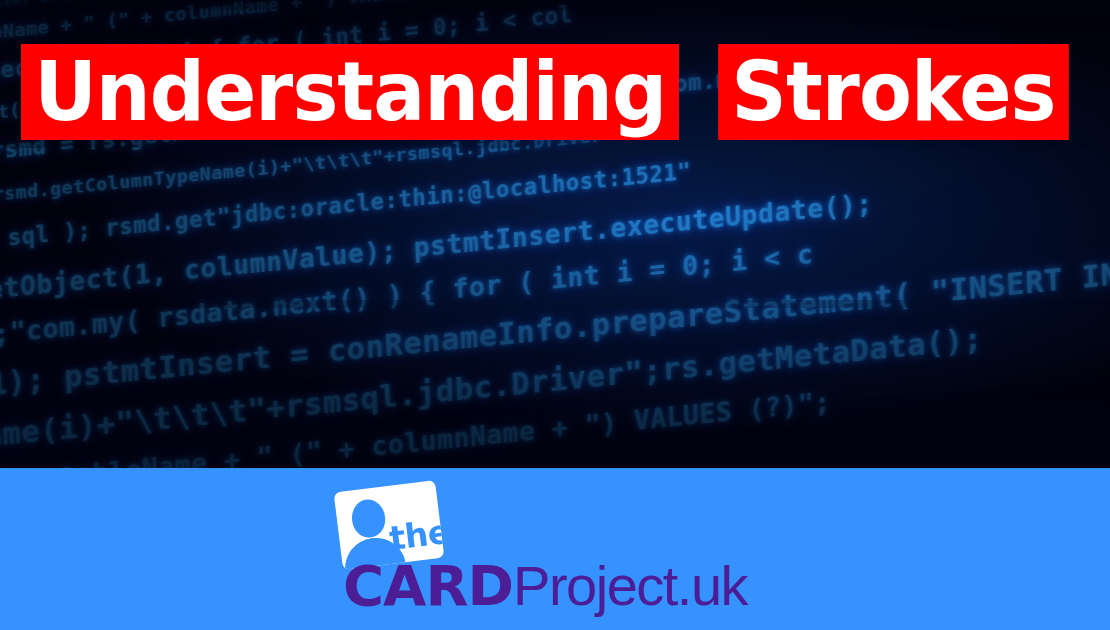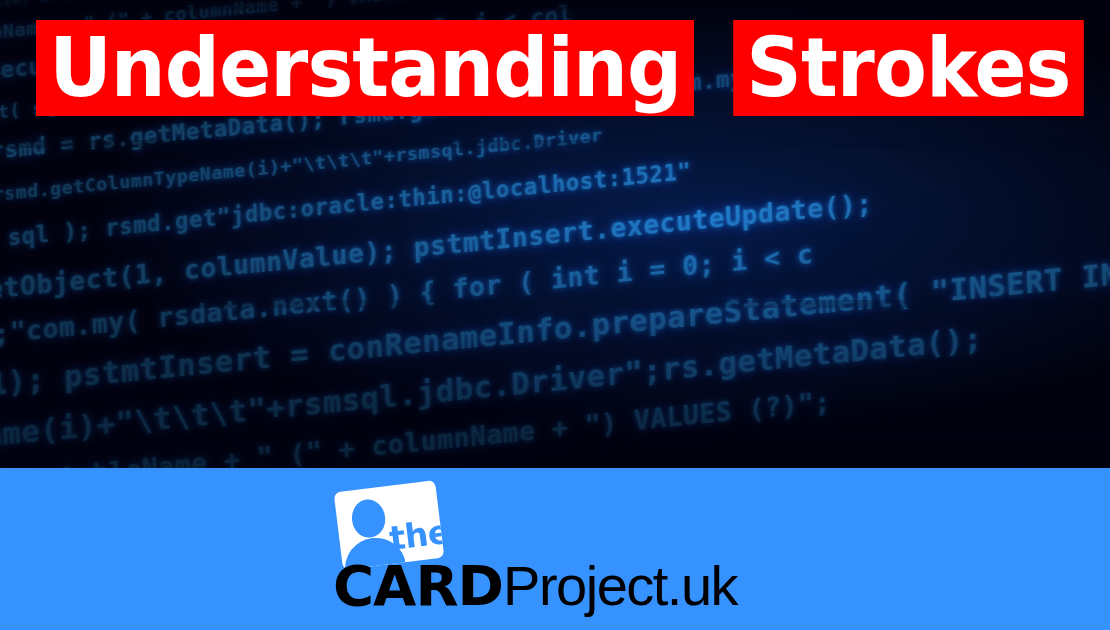--- a/index.html
+++ b/index.html
@@ -85,23 +85,23 @@
 
   
   .headline {
     position: absolute;
     left: 0;
     top: 0;
     width: 1110px;
     height: 544px;
     z-index: 5;
     display: flex;
-    flex-direction: column;
+    flex-direction: row;
     justify-content: flex-start;
-    padding-top: 20px;
+    padding-top: 44px;
     box-sizing: border-box;
   }
   .hl-line {
     display: flex;
     justify-content: center;
     align-items: flex-start;
     gap: 7px;
     margin-bottom: 15px;
   }
   .hl-word {
@@ -174,24 +174,24 @@
     color: #3692ff;
     font-family: "DejaVu Sans", "Liberation Sans", sans-serif;
     font-weight: 700;
     font-size: 33px;
     line-height: 33px;
     letter-spacing: -0.5px;
   }
 
   .logo-word {
     position: absolute;
-    left: 8px;
+    left: 18px;
     top: 72px;
     white-space: nowrap;
-    color: #000000;
+    color: #4c1d95;
   }
   .logo-card-txt {
     font-family: "DejaVu Sans", "Liberation Sans", sans-serif;
     font-weight: 700;
     font-size: 56px;
     line-height: 56px;
     letter-spacing: -1px;
   }
   .logo-project-txt {
     font-family: "Liberation Sans", sans-serif;

